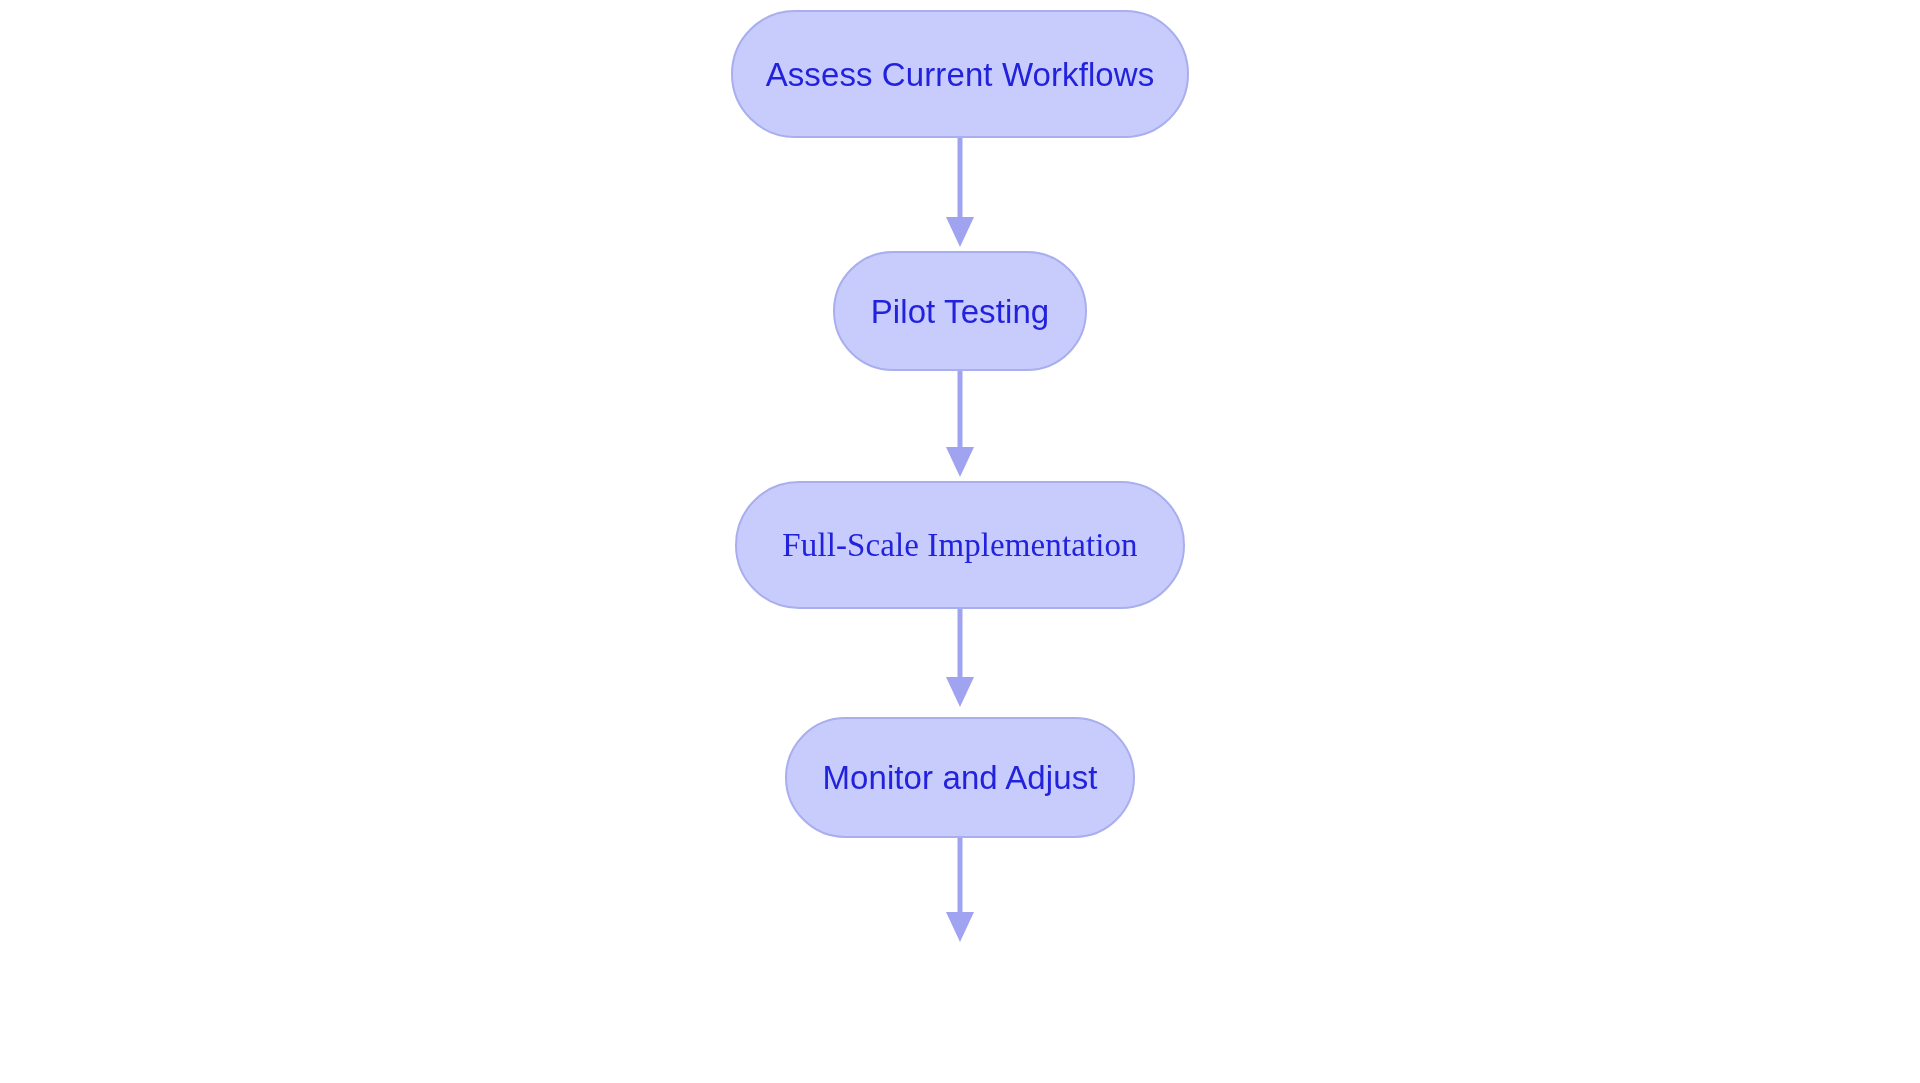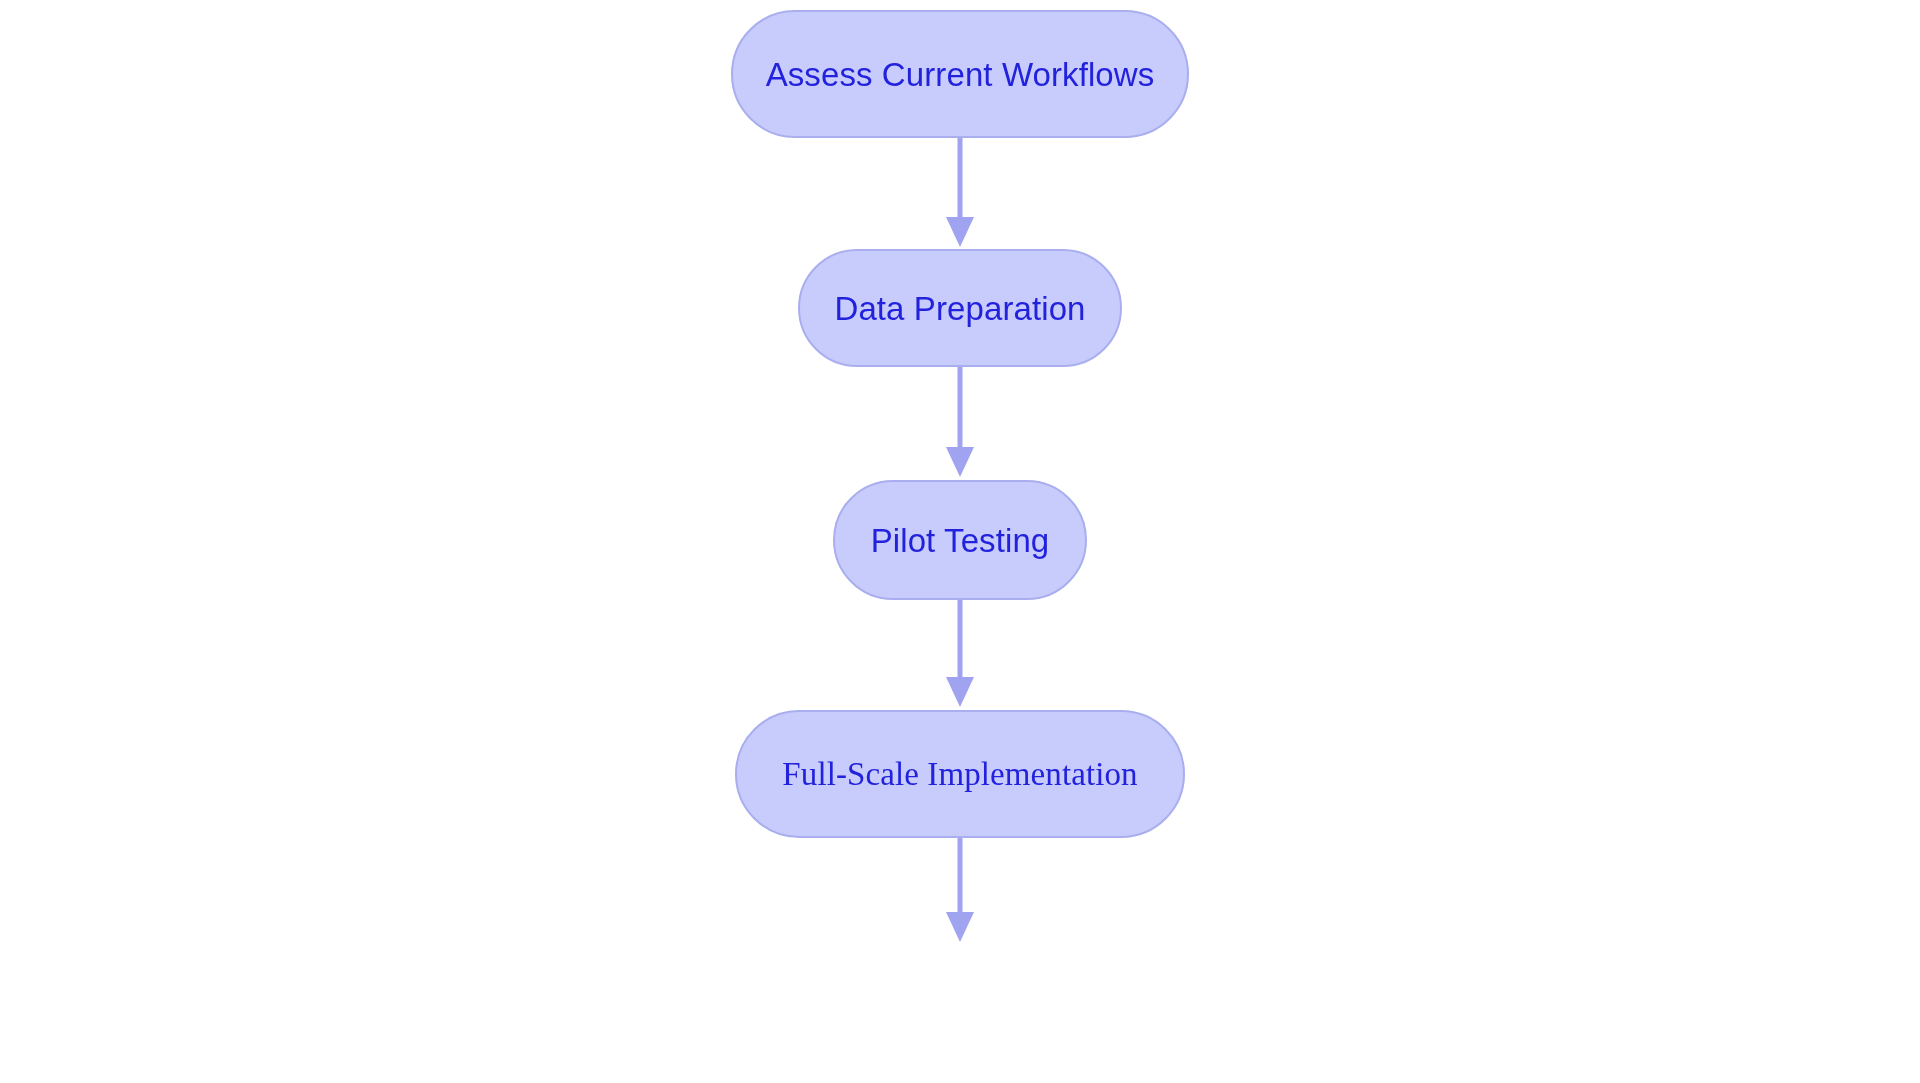--- a/index.html
+++ b/index.html
@@ -97,27 +97,27 @@
       <polygon points="20,107 6,77 34,77" fill="#9fa3f0"></polygon>
     </svg>
   </div>
 
   <div class="flow-column">
 
     <div class="node node-0">
       <span class="node-label">Assess Current Workflows</span>
     </div>
 
-    <div class="node node-1">
-      <span class="node-label">Data Preparation</span>
-    </div>
 
     <div class="node node-2">
       <span class="node-label">Pilot Testing</span>
     </div>
 
     <div class="node node-3">
       <span class="node-label">Full-Scale Implementation</span>
     </div>
 
+    <div class="node node-4">
+      <span class="node-label">Monitor and Adjust</span>
+    </div>
 
   </div>
 </div>
 
 </body></html>

